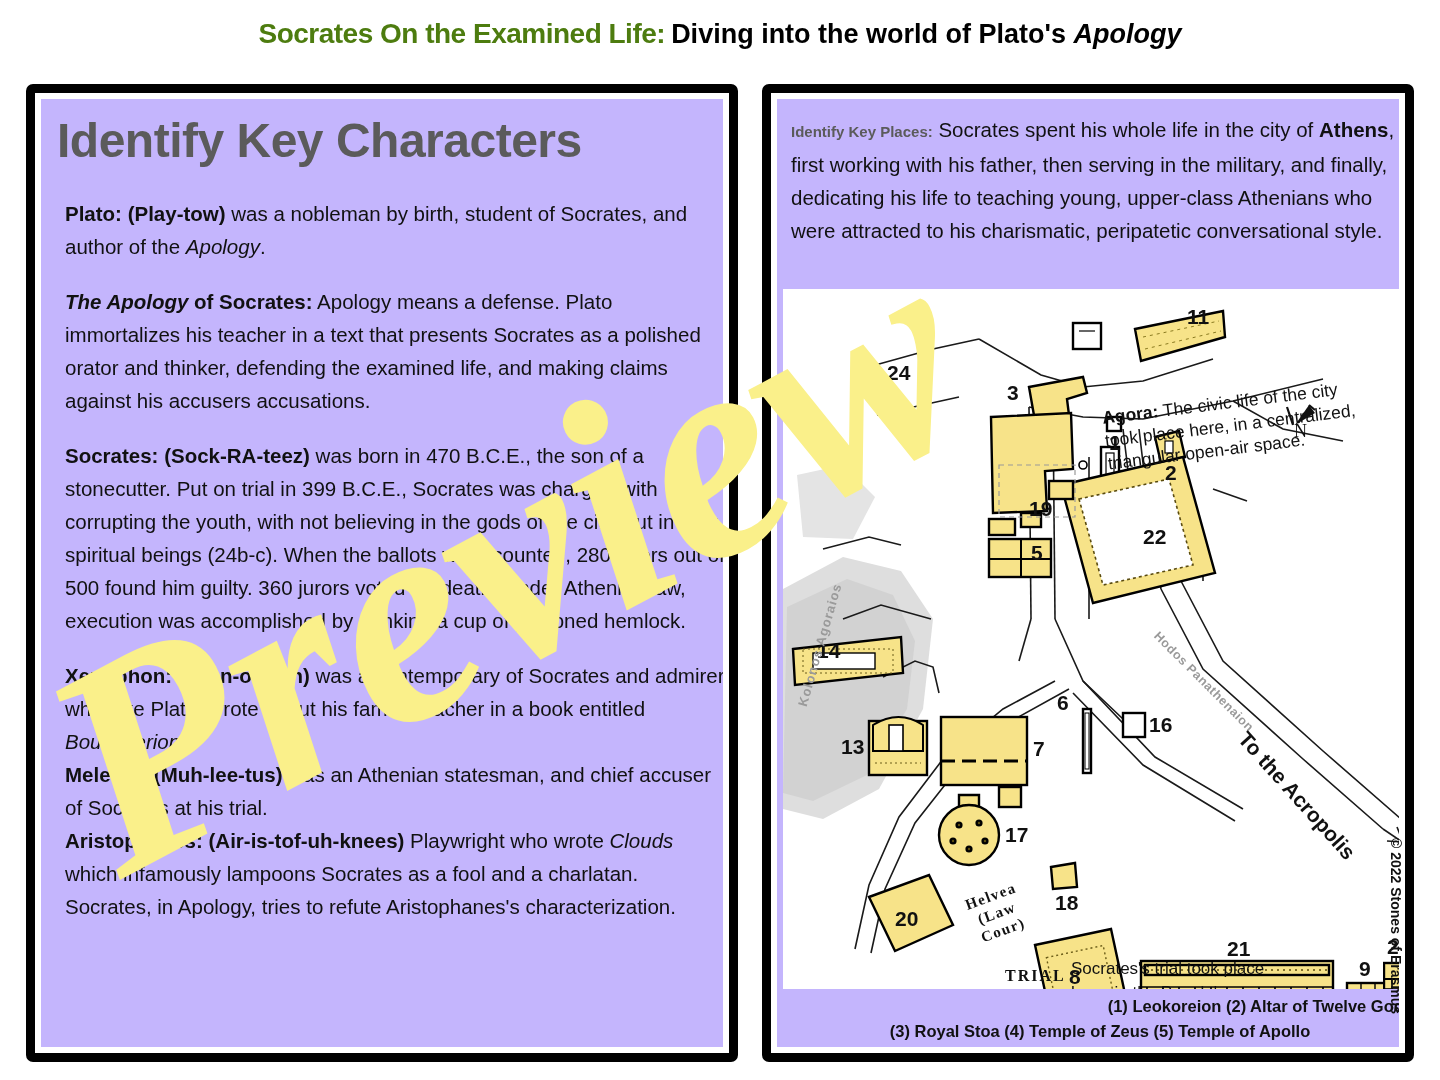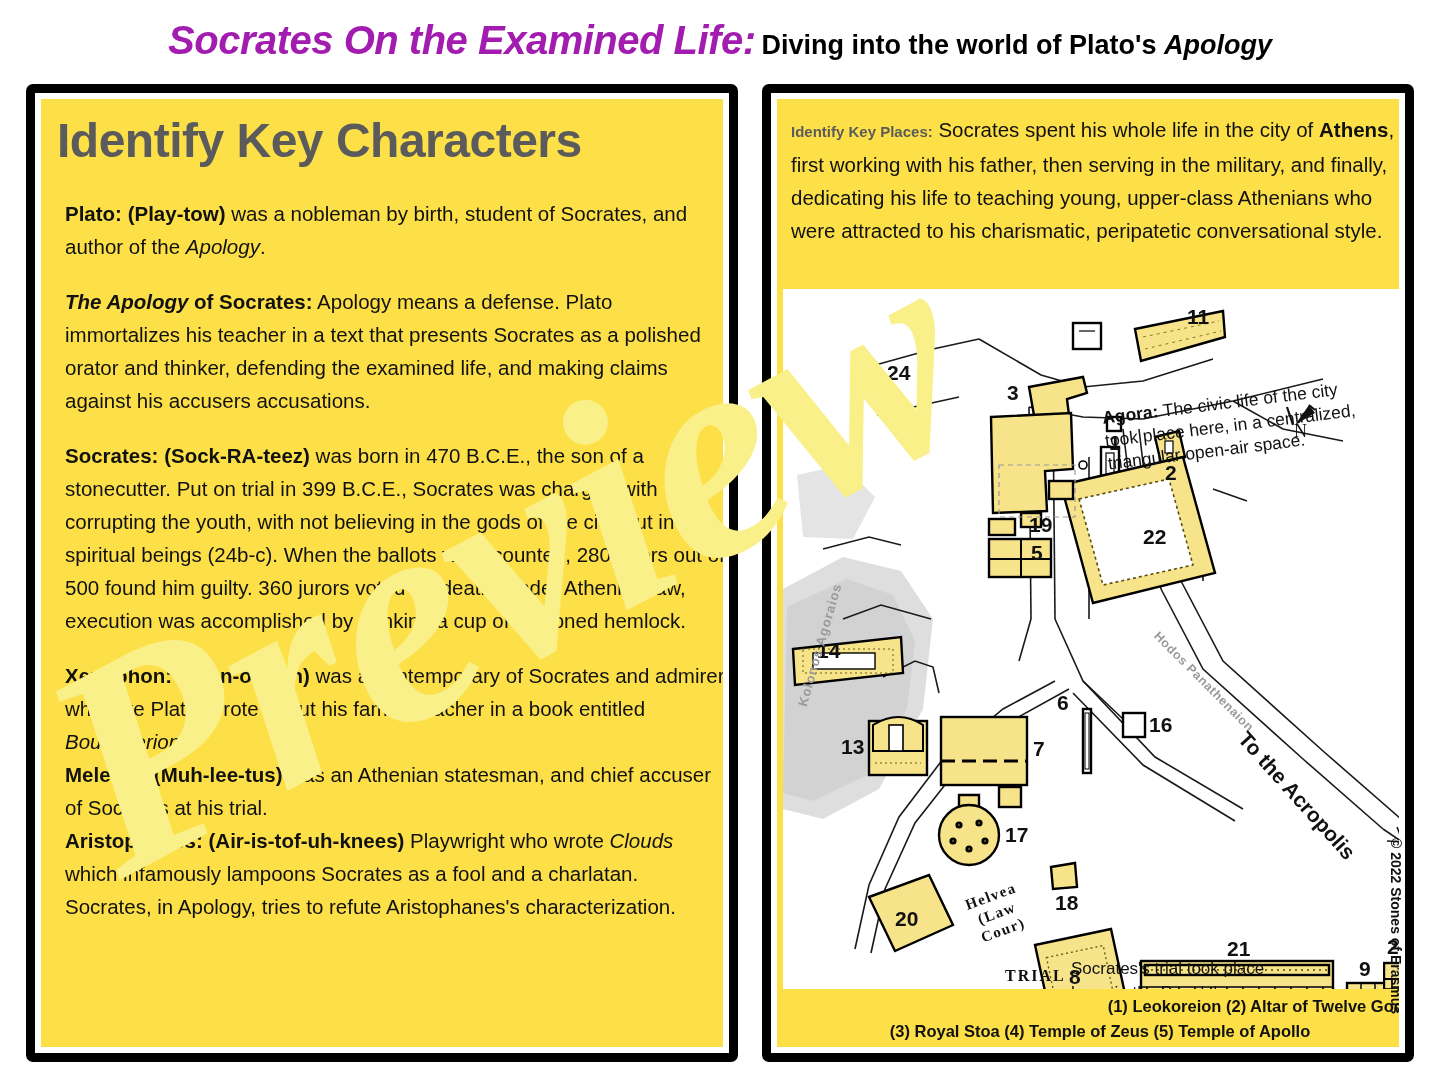--- a/index.html
+++ b/index.html
@@ -11,39 +11,38 @@
     color:#111;
     position:relative;
     overflow:hidden;
   }
   
   #title-bar{
     position:absolute;left:0;top:18px;width:1440px;height:58px;
     text-align:center;white-space:nowrap;
   }
   .t-main{
-    font-size:40px;font-weight:bold;letter-spacing:-0.5px;color:#a21caf;
+    font-size:28px;font-weight:bold;letter-spacing:-0.5px;color:#4d7c0f;
     vertical-align:baseline;
-    font-style:italic;
   }
   .t-sub{
     font-size:27px;font-weight:bold;color:#000;vertical-align:baseline;
     margin-left:6px;
   }
   .t-sub i{font-style:italic;}
 
   
   .panel{
     position:absolute;background:#fff;
     border:9px solid #000;border-radius:7px;
     box-sizing:border-box;
   }
   #panel-left{left:26px;top:84px;width:712px;height:978px;}
   #panel-right{left:762px;top:84px;width:652px;height:978px;}
-  .panel-inner{position:absolute;inset:6px;background:#fde047;overflow:hidden;}
+  .panel-inner{position:absolute;inset:6px;background:#c4b5fd;overflow:hidden;}
 
   
   #left-heading{
     position:absolute;left:16px;top:14px;
     font-size:48px;font-weight:bold;color:#5b5b5b;letter-spacing:-0.5px;
     white-space:nowrap;
   }
   #left-body{
     position:absolute;left:24px;top:98px;width:665px;
     font-size:20.5px;line-height:33px;color:#111;
@@ -316,21 +315,21 @@
         </g>
       </svg>
 
       <span class="num" style="position:absolute;left:404px;top:16px;">11</span>
       <span class="num" style="position:absolute;left:104px;top:72px;">24</span>
       <span class="num" style="position:absolute;left:224px;top:92px;">3</span>
       <span class="num" style="position:absolute;left:326px;top:142px;">1</span>
       <span class="num" style="position:absolute;left:382px;top:172px;">2</span>
       <span class="num" style="position:absolute;left:360px;top:236px;">22</span>
       <span class="num" style="position:absolute;left:34px;top:350px;">14</span>
-      <span class="num" style="position:absolute;left:246px;top:224px;">19</span>
+      <span class="num" style="position:absolute;left:246px;top:208px;">19</span>
       <span class="num" style="position:absolute;left:248px;top:252px;">5</span>
       <span class="num" style="position:absolute;left:274px;top:402px;">6</span>
       <span class="num" style="position:absolute;left:366px;top:424px;">16</span>
       <span class="num" style="position:absolute;left:58px;top:446px;">13</span>
       <span class="num" style="position:absolute;left:250px;top:448px;">7</span>
       <span class="num" style="position:absolute;left:222px;top:534px;">17</span>
       <span class="num" style="position:absolute;left:272px;top:602px;">18</span>
       <span class="num" style="position:absolute;left:112px;top:618px;">20</span>
 
       <span class="num" style="position:absolute;left:444px;top:648px;">21</span>

